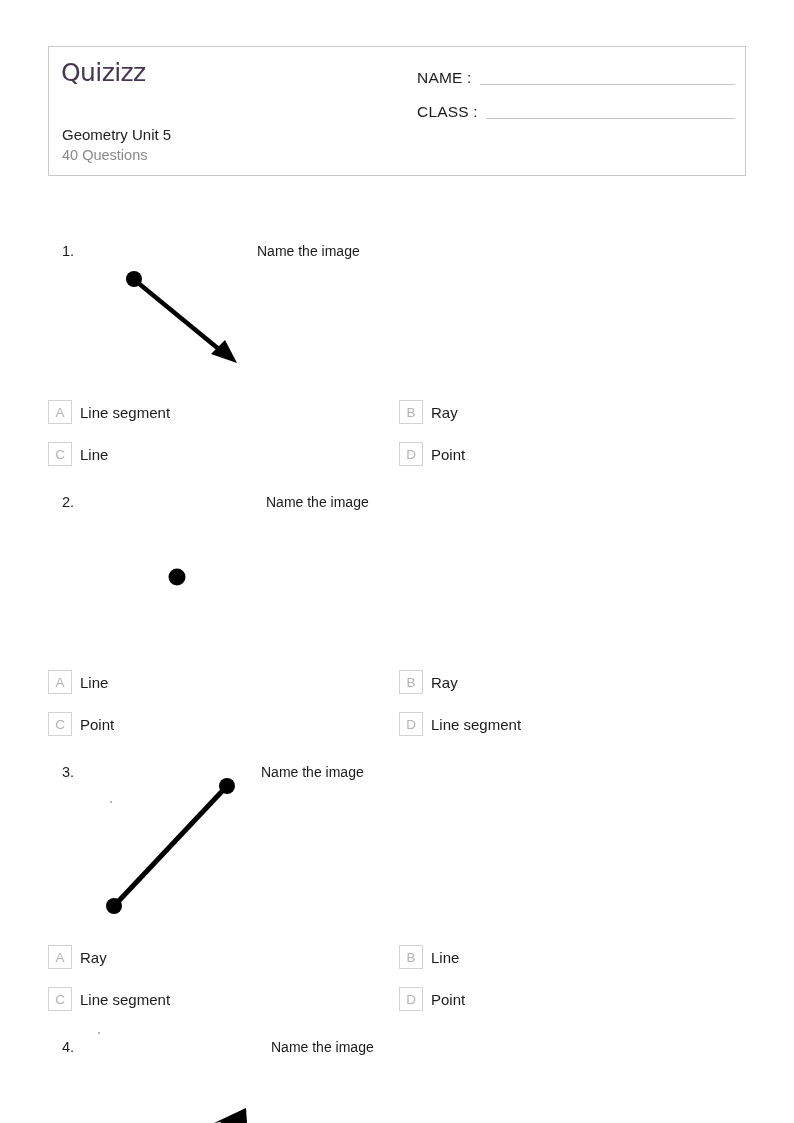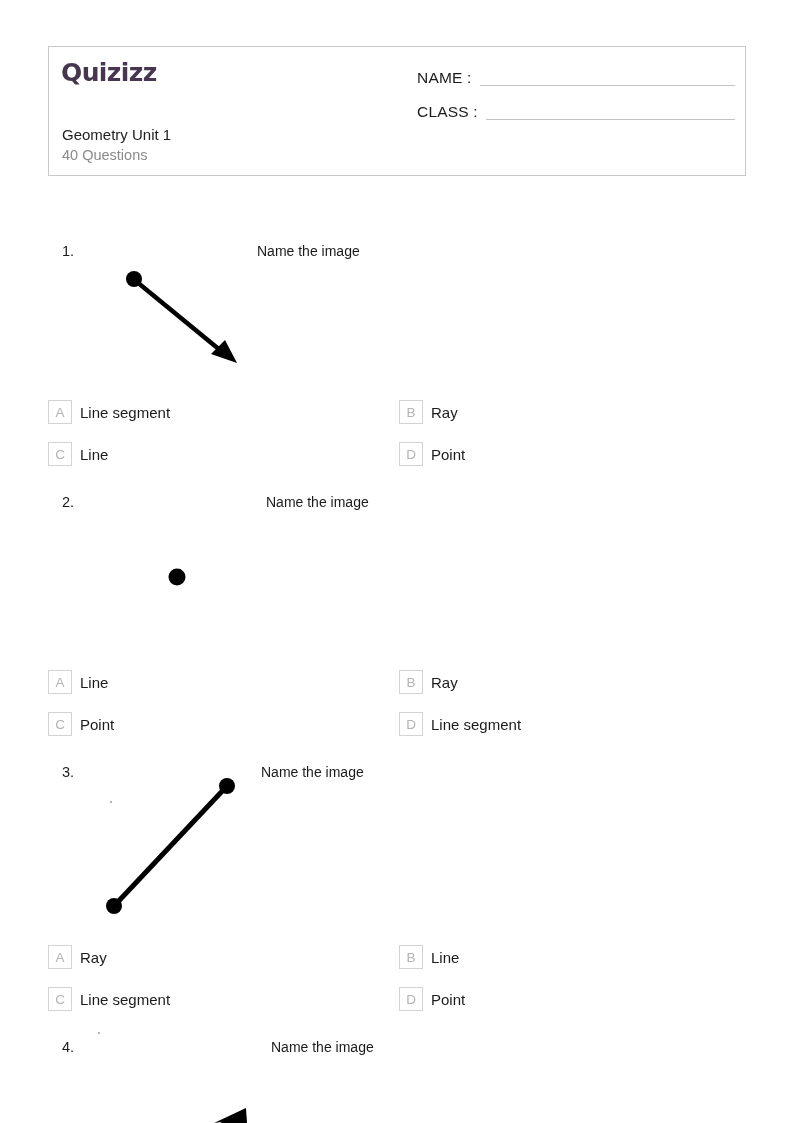--- a/index.html
+++ b/index.html
@@ -25,21 +25,21 @@
     height: 130px;
     border: 1px solid #c9c9c9;
     box-sizing: border-box;
     background: #ffffff;
   }
   .brand-logo {
     position: absolute;
     left: 12px;
     top: 13px;
     font-size: 25px;
-    font-weight: bold;
+    font-weight: normal;
     letter-spacing: -0.6px;
     color: #46364f;
     font-family: "DejaVu Sans", sans-serif;
     line-height: 1;
   }
   .quiz-title {
     position: absolute;
     left: 13px;
     top: 79px;
     font-size: 15px;
@@ -52,21 +52,21 @@
     top: 100px;
     font-size: 14.5px;
     color: #8a8a8a;
     white-space: nowrap;
   }
 
   .field-row {
     position: absolute;
     left: 368px;
     display: flex;
-    align-items: center;
+    align-items: flex-start;
     width: 318px;
   }
   .field-row.r1 { top: 22px; }
   .field-row.r2 { top: 56px; }
   .field-row.r3 { top: 90px; }
   .field-label {
     font-size: 15.5px;
     color: #1b1b1b;
     white-space: nowrap;
     letter-spacing: 0.2px;
@@ -137,21 +137,21 @@
     height: 2px;
     background: #9a9a9a;
     border-radius: 50%;
   }
 </style>
 </head>
 <body>
 
 <div class="header-card">
   <div class="brand-logo">Quizizz</div>
-  <div class="quiz-title">Geometry Unit 1</div>
+  <div class="quiz-title">Geometry Unit 5</div>
   <div class="quiz-subtitle">40 Questions</div>
 
   <div class="field-row r1">
     <span class="field-label">NAME :</span>
     <span class="field-line"></span>
   </div>
   <div class="field-row r2">
     <span class="field-label">CLASS :</span>
     <span class="field-line"></span>
   </div>

